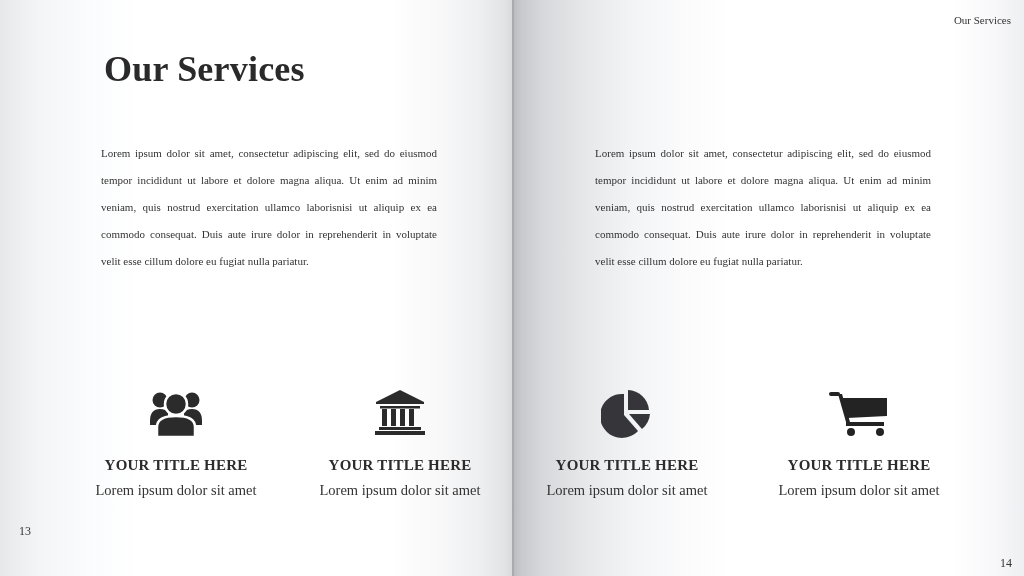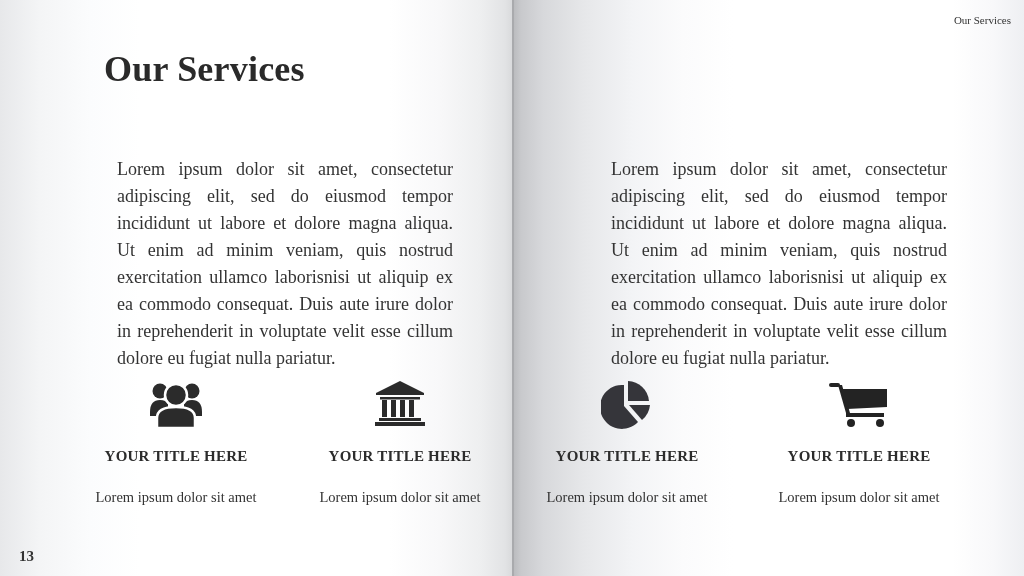--- a/index.html
+++ b/index.html
@@ -30,46 +30,46 @@
       position: absolute; right: 13px; top: 14px;
       font-size: 11px; color: #333;
     }
     .page-title {
       position: absolute; left: 104px; top: 48px;
       font-size: 36px; font-weight: bold; color: #2a2a2a; margin: 0;
       letter-spacing: 0.2px;
     }
     .body-text {
       position: absolute; width: 336px;
-      font-size: 18px; line-height: 27px; text-align: justify;
-      color: #333; margin: 16px;
+      font-size: 11px; line-height: 27px; text-align: justify;
+      color: #333; margin: 0;
     }
     .body-left { left: 101px; top: 140px; }
     .body-right { left: 595px; top: 140px; }
 
     .service {
-      position: absolute; top: 376px; width: 200px; text-align: center;
+      position: absolute; top: 385px; width: 200px; text-align: center;
     }
     .service .icon {
       height: 56px; display: flex; align-items: center; justify-content: center;
     }
     .service .title {
       margin-top: 16px; font-size: 15px; font-weight: bold; color: #2c2c2c;
       letter-spacing: 0.2px;
     }
     .service .desc {
-      margin-top: 24px; font-size: 14.5px; color: #333;
+      margin-top: 8px; font-size: 14.5px; color: #333;
     }
     .s1 { left: 76px; }
     .s2 { left: 300px; }
     .s3 { left: 527px; }
     .s4 { left: 759px; }
 
     .page-num {
-      position: absolute; top: 548px; font-size: 15px; font-weight: bold; color: #333;
+      position: absolute; top: 524px; font-size: 12px; font-weight: normal; color: #333;
     }
     .pn-left { left: 19px; }
     .pn-right { right: 12px; margin-top: 32px; }
   </style>
 </head>
 <body>
 
 <div class="page page-left"></div>
 <div class="page page-right"></div>
 <div class="spine"></div>

